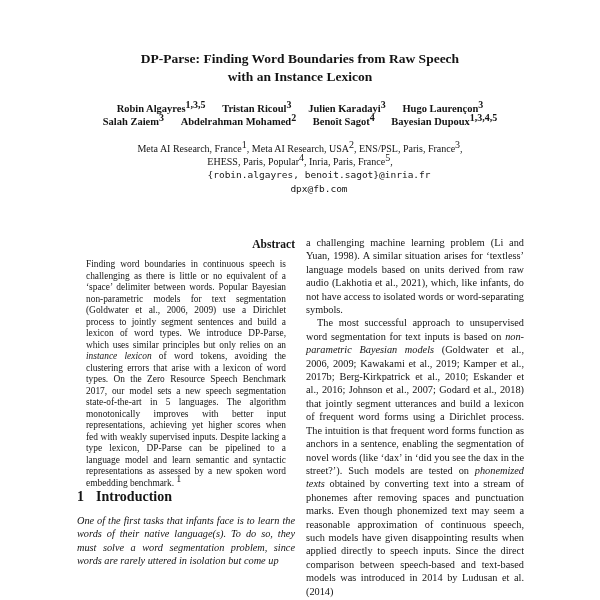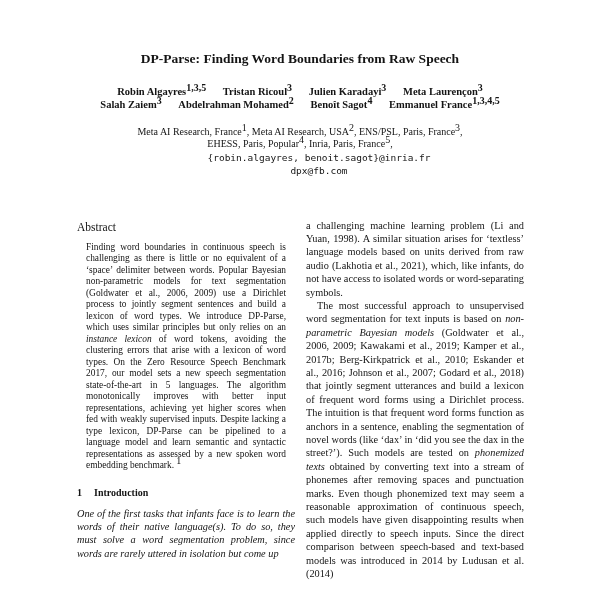--- a/index.html
+++ b/index.html
@@ -42,69 +42,69 @@
     text-align: center;
     padding-left: 38px;
   }
   .columns {
     display: flex;
     gap: 11px;
     margin: 41px 76px 0 77px;
   }
   .col { width: 218px; }
   .abstract-heading {
-    text-align: left;
-    font-weight: normal;
+    text-align: right;
+    font-weight: bold;
     font-size: 11.5px;
     margin: 2px 0 9px 0;
   }
   .abstract-text {
     margin: 0 9px;
     font-size: 9.4px;
     line-height: 11.5px;
     text-align: justify;
   }
   .section-heading {
-    margin-top: 15px;
-    font-size: 10px;
+    font-size: 14px;
     font-weight: bold;
   }
   .section-number { margin-right: 12px; }
   .body-text {
     font-size: 10.3px;
     line-height: 13.4px;
     text-align: justify;
   }
   .first-para { margin-top: 9px; font-style: italic; }
   .indented { text-indent: 11px; }
   em { font-style: italic; }
 </style>
 </head>
 <body>
 
 <div class="page">
 
   <div class="title-block">
     <div class="paper-title">
       <div>DP-Parse: Finding Word Boundaries from Raw Speech</div>
+      <div>with an Instance Lexicon</div>
     </div>
   </div>
 
   <div class="authors-block">
     <div>
       <span class="author"><span>Robin Algayres</span><sup>1,3,5</sup></span>
       <span class="author"><span>Tristan Ricoul</span><sup>3</sup></span>
       <span class="author"><span>Julien Karadayi</span><sup>3</sup></span>
-      <span class="author"><span>Meta Laurençon</span><sup>3</sup></span>
+      <span class="author"><span>Hugo Laurençon</span><sup>3</sup></span>
     </div>
     <div>
       <span class="author"><span>Salah Zaiem</span><sup>3</sup></span>
       <span class="author"><span>Abdelrahman Mohamed</span><sup>2</sup></span>
       <span class="author"><span>Benoît Sagot</span><sup>4</sup></span>
-      <span class="author"><span>Emmanuel France</span><sup>1,3,4,5</sup></span>
+      <span class="author"><span>Bayesian Dupoux</span><sup>1,3,4,5</sup></span>
     </div>
   </div>
 
   <div class="affil-block">
     <div><span>Meta AI Research, France</span><sup>1</sup><span>, Meta AI Research, USA</span><sup>2</sup><span>, ENS/PSL, Paris, France</span><sup>3</sup><span>,</span></div>
     <div><span>EHESS, Paris, Popular</span><sup>4</sup><span>, Inria, Paris, France</span><sup>5</sup><span>,</span></div>
     <div class="email-line">{robin.algayres, benoit.sagot}@inria.fr</div>
     <div class="email-line">dpx@fb.com</div>
   </div>
 

